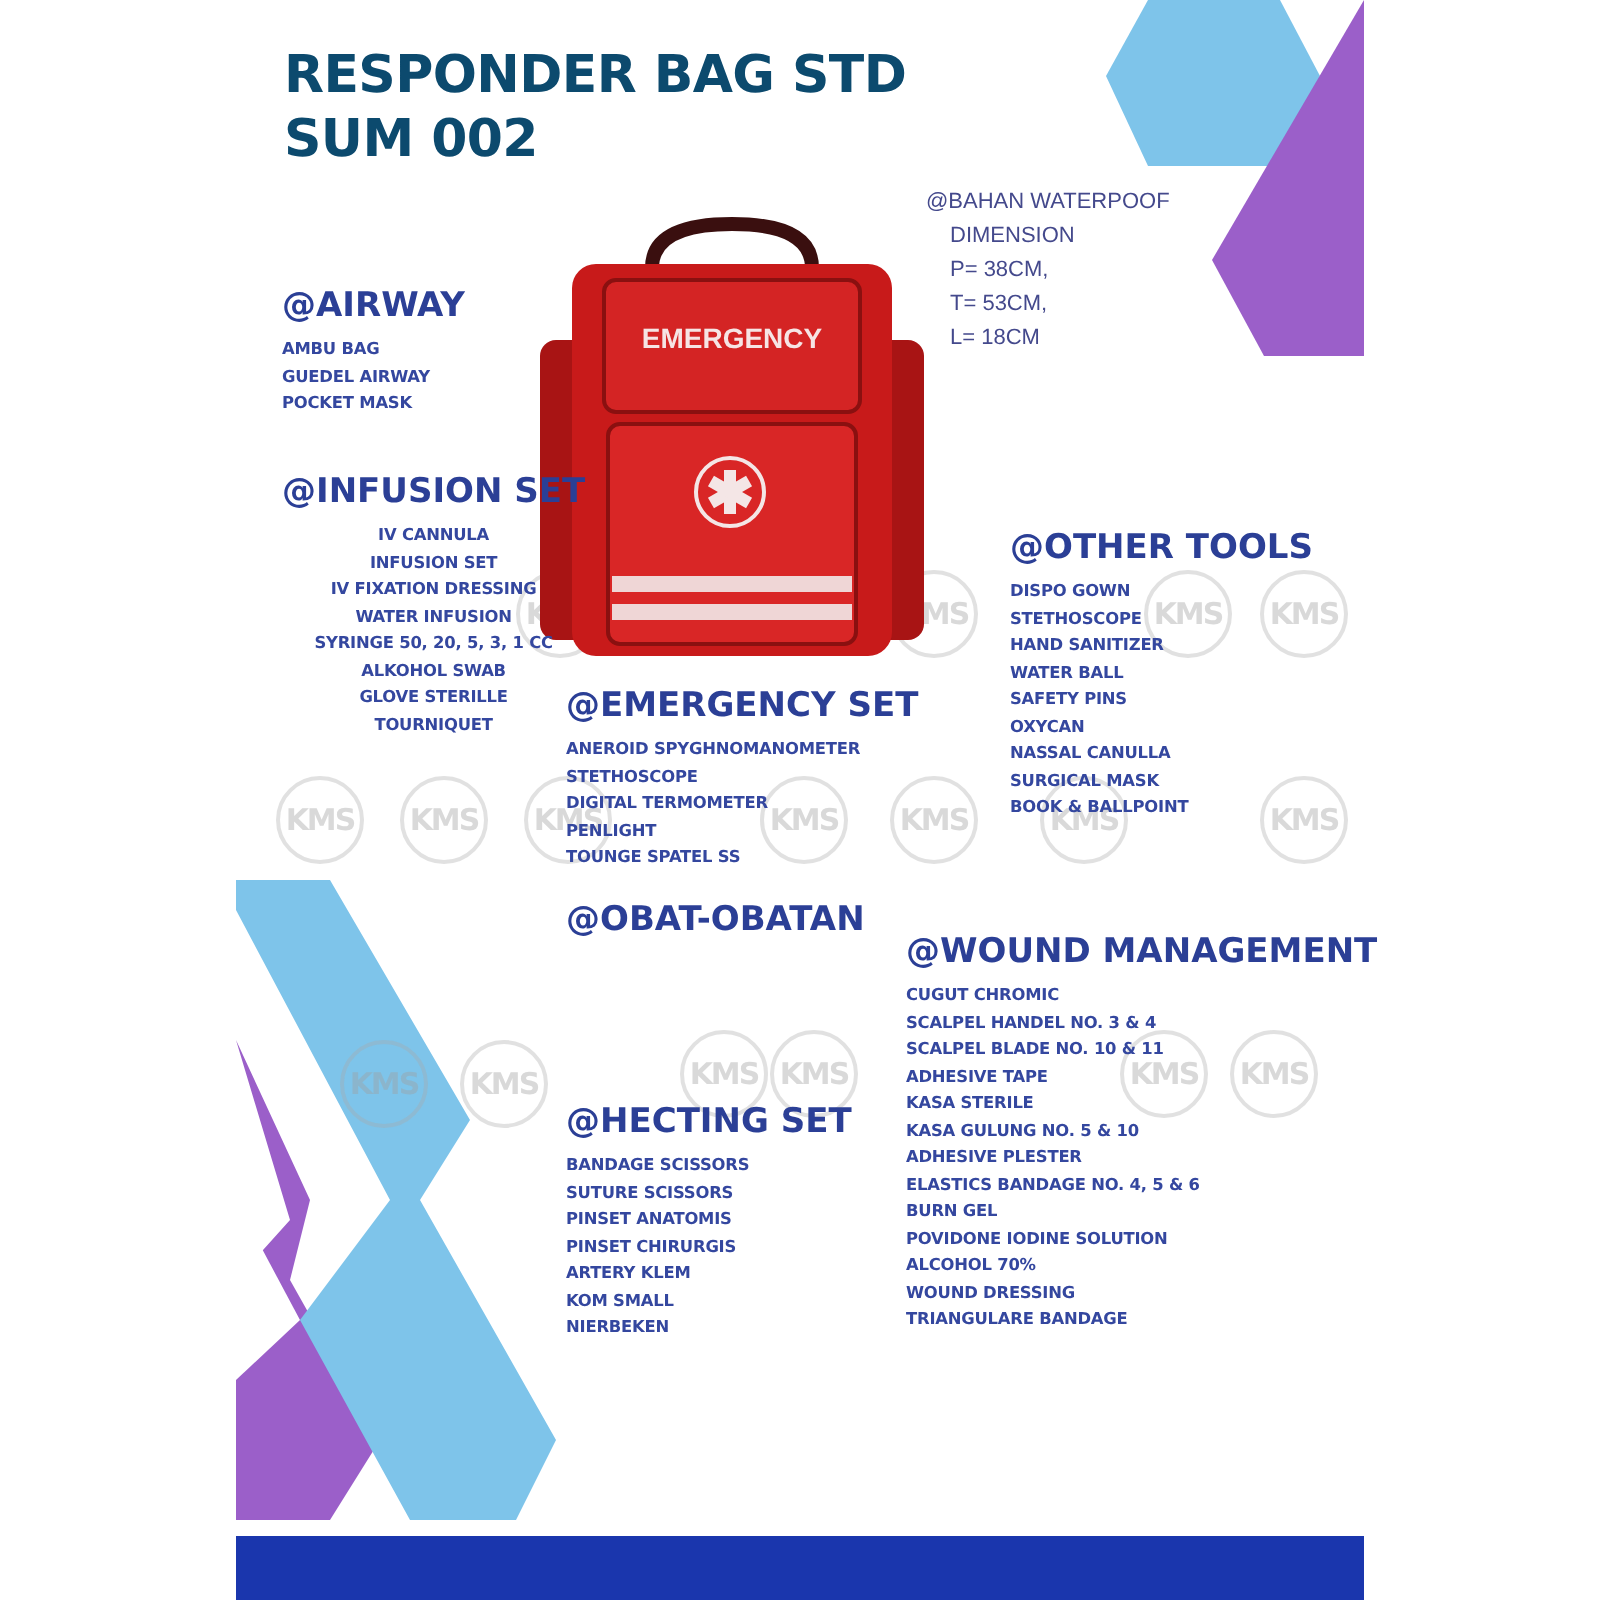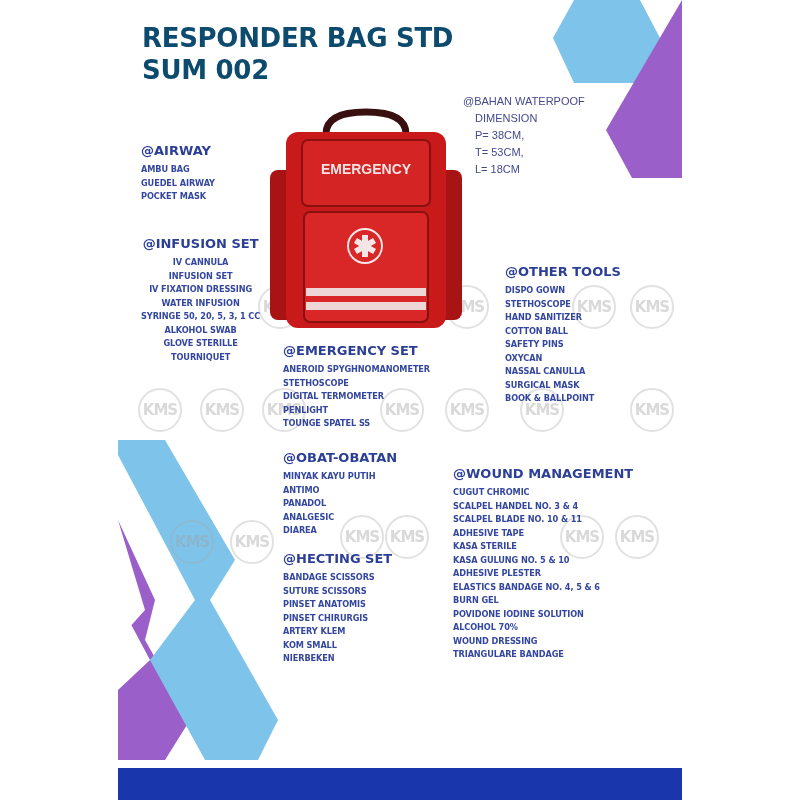--- a/index.html
+++ b/index.html
@@ -5,21 +5,21 @@
   html, body { margin:0; padding:0; background:#ffffff; }
   body { width:800px; height:800px; position:relative; overflow:hidden; font-family:"Liberation Sans", sans-serif; }
   .sheet { position:absolute; left:118px; top:0; width:564px; height:800px; background:#ffffff; overflow:hidden; }
   .deco { position:absolute; left:0; top:0; width:800px; height:800px; pointer-events:none; }
   .watermark { position:absolute; width:40px; height:40px; border:2px solid rgba(170,170,170,0.35); border-radius:50%;
     color:rgba(160,160,160,0.4); font-size:15px; font-weight:bold; display:flex; align-items:center; justify-content:center;
     font-family:"DejaVu Sans", sans-serif; letter-spacing:-1px; }
   .title { position:absolute; left:142px; top:22px; color:#0c4a6e; font-weight:bold; font-size:26px; line-height:32px; letter-spacing:-0.3px; font-family:"DejaVu Sans", sans-serif; }
   .title div { white-space:nowrap; }
   .section { position:absolute; color:#2a3f9a; }
-  .section h2 { margin:0 0 5px 0; font-size:13px; font-weight:bold; color:#2b3f96; font-family:"DejaVu Sans", sans-serif; letter-spacing:0px; white-space:nowrap; }
+  .section h2 { margin:0 0 5px 0; font-size:17px; font-weight:bold; color:#2b3f96; font-family:"DejaVu Sans", sans-serif; letter-spacing:0px; white-space:nowrap; }
   .section ul { list-style:none; margin:0; padding:0; }
   .section li { font-size:8.2px; font-weight:bold; line-height:13.5px; color:#34479f; white-space:nowrap; font-family:"DejaVu Sans", sans-serif; letter-spacing:-0.1px; }
   .spec { position:absolute; left:463px; top:93px; color:#44498c; font-family:Liberation Sans, sans-serif; font-size:11px; line-height:17px; }
   .spec .indent { padding-left:12px; }
   .bag { position:absolute; left:268px; top:108px; width:196px; height:222px; }
   .footer-bar { position:absolute; left:118px; top:768px; width:564px; height:32px; background:#1a36ad; }
 </style>
 </head>
 <body>
 
@@ -128,38 +128,31 @@
     <li>TOUNGE SPATEL SS</li>
   </ul>
 </div>
 
 <div class="section" style="left:505px;top:264px;">
   <h2>@OTHER TOOLS</h2>
   <ul>
     <li>DISPO GOWN</li>
     <li>STETHOSCOPE</li>
     <li>HAND SANITIZER</li>
-    <li>COTTON BALL</li>
+    <li>WATER BALL</li>
     <li>SAFETY PINS</li>
     <li>OXYCAN</li>
     <li>NASSAL CANULLA</li>
     <li>SURGICAL MASK</li>
     <li>BOOK &amp; BALLPOINT</li>
   </ul>
 </div>
 
 <div class="section" style="left:283px;top:450px;">
   <h2>@OBAT-OBATAN</h2>
-  <ul>
-    <li>MINYAK KAYU PUTIH</li>
-    <li>ANTIMO</li>
-    <li>PANADOL</li>
-    <li>ANALGESIC</li>
-    <li>DIAREA</li>
-  </ul>
 </div>
 
 <div class="section" style="left:283px;top:551px;">
   <h2>@HECTING SET</h2>
   <ul>
     <li>BANDAGE SCISSORS</li>
     <li>SUTURE SCISSORS</li>
     <li>PINSET ANATOMIS</li>
     <li>PINSET CHIRURGIS</li>
     <li>ARTERY KLEM</li>

